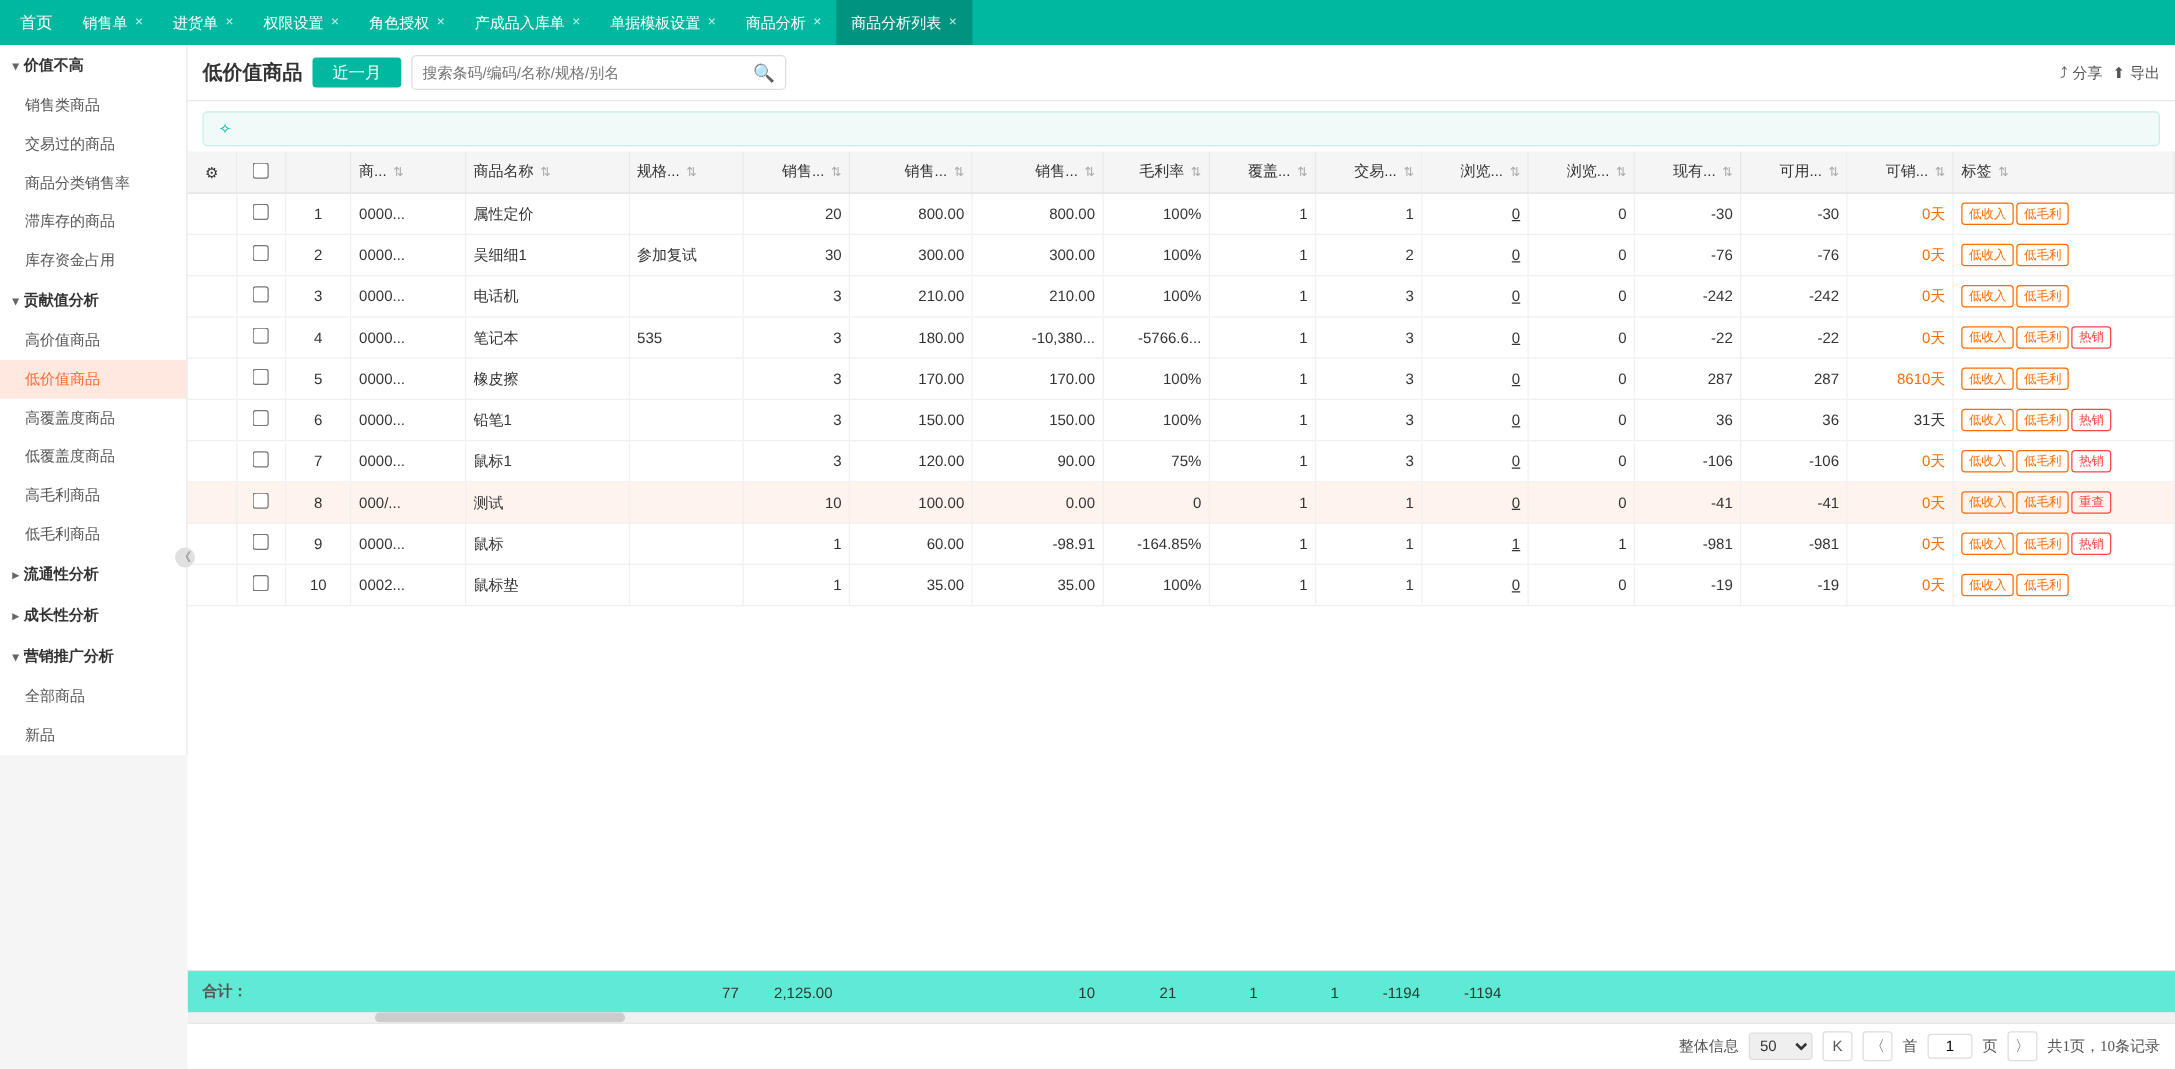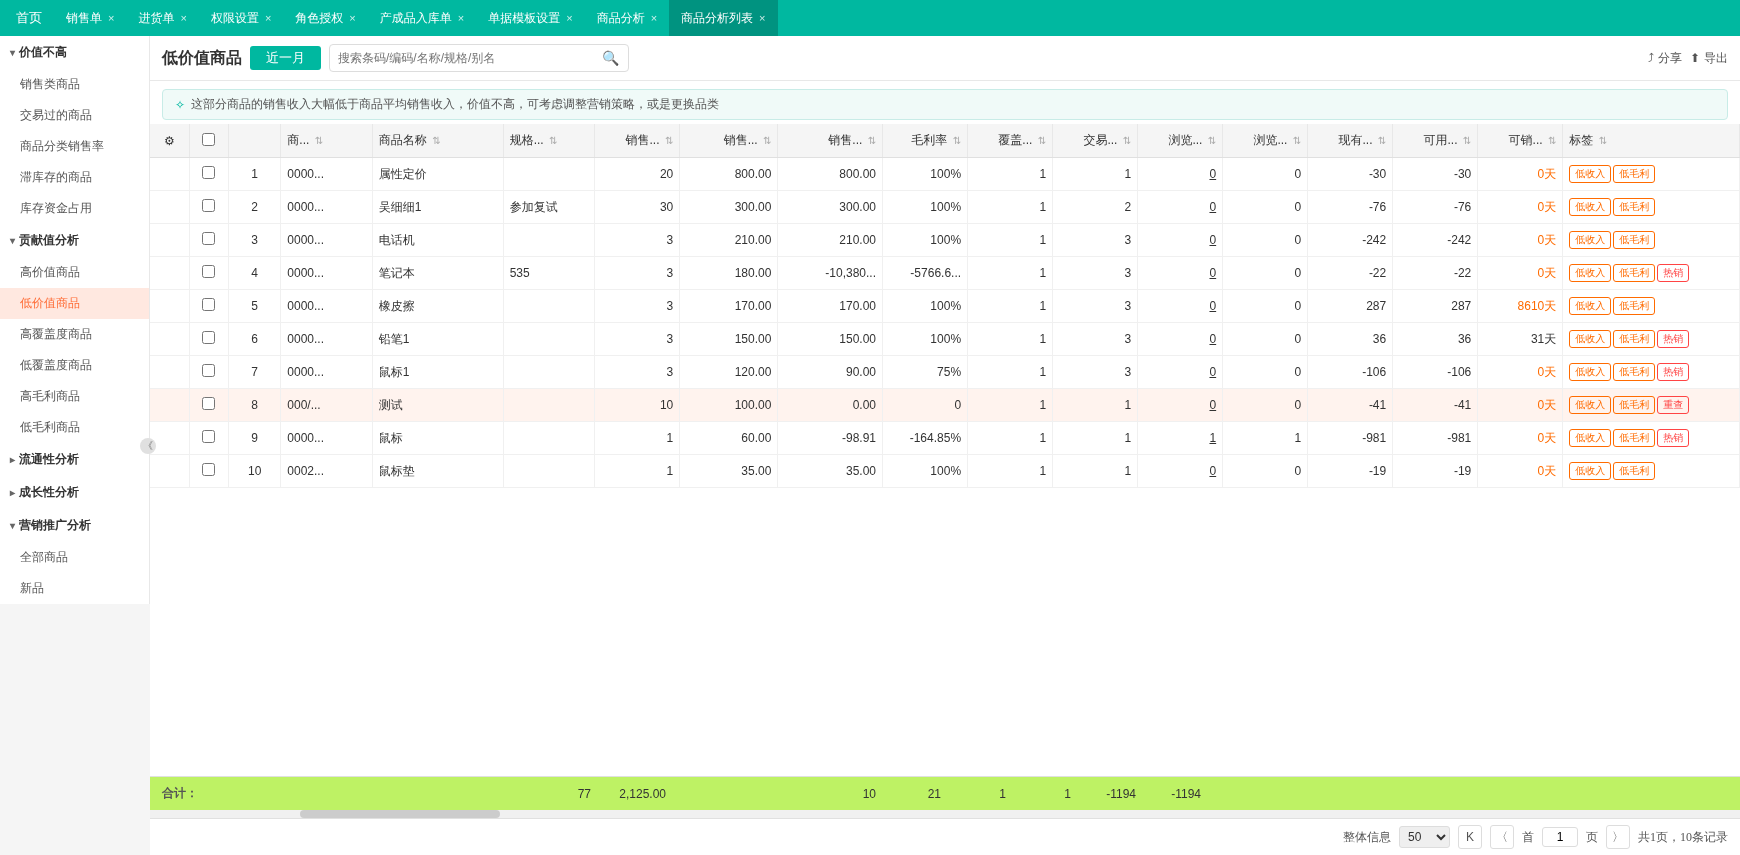--- a/index.html
+++ b/index.html
@@ -205,21 +205,21 @@
 
     
     .settings-cell { text-align: center; }
 
     
     input[type="checkbox"] { cursor: pointer; }
 
     
     .footer-bar {
       border-top: 1px solid #e0e0e0;
-      background: #bef264;
+      background: #5eead4;
       padding: 8px 12px;
       display: flex;
       align-items: center;
       gap: 8px;
       flex-shrink: 0;
       color: #333;
     }
     .footer-label { font-weight: bold; color: #555; }
     .footer-val { color: #333; }
 
@@ -384,21 +384,20 @@
         </div>
         <div class="action-btn">
           <span>⬆</span>
           <span>导出</span>
         </div>
       </div>
     </div>
 
     <div class="info-banner">
       <span class="info-icon">✧</span>
-      <span>这部分商品的销售收入大幅低于商品平均销售收入，价值不高，可考虑调整营销策略，或是更换品类</span>
     </div>
 
     <div class="table-container">
       <table>
         <thead>
           <tr>
             <th class="col-check settings-cell">⚙</th>
             <th class="col-check">
               <input type="checkbox" style="">
             </th>

